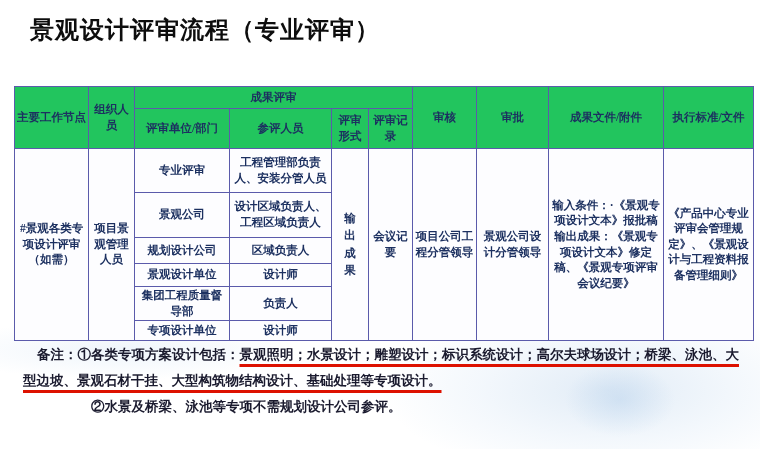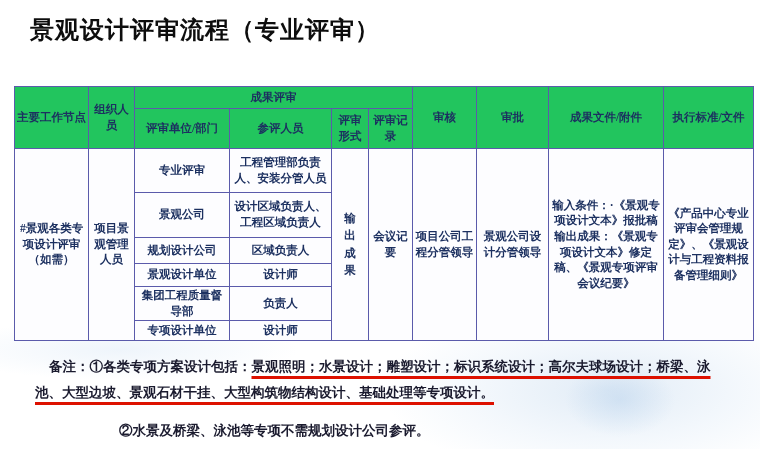--- a/index.html
+++ b/index.html
@@ -58,28 +58,28 @@
   .w-appr{padding:1px 12px;word-break:break-all;margin-top:48px;}
   .w-files{padding:1px 7px;white-space:pre-line;font-size:11px;margin-top:40px;}
   .w-std{padding:1px 7px;font-size:11px;margin-top:48px;}
 
   .notes{
     position:absolute;left:23px;top:342px;width:716px;z-index:2;
     font-family:"Liberation Serif","DejaVu Serif",serif;
     font-weight:bold;color:#1a1a2e;
     font-size:13.5px;line-height:26px;
   }
-  .notes .note1{text-indent:14px;margin:12px;}
+  .notes .note1{text-indent:14px;margin:0;}
   .notes .redline{
     text-decoration:underline;
     text-decoration-color:#dd1100;
     text-decoration-thickness:3px;
     text-underline-offset:5px;
   }
-  .notes .note-sub{margin:0 0 0 96px;}
+  .notes .note-sub{margin:0 0 0 68px;}
 </style>
 </head>
 <body>
 
 <div class="watermark wm1"></div>
 <div class="watermark wm2"></div>
 <div class="watermark wm3"></div>
 
 <div class="page-title">景观设计评审流程（专业评审）</div>
 

